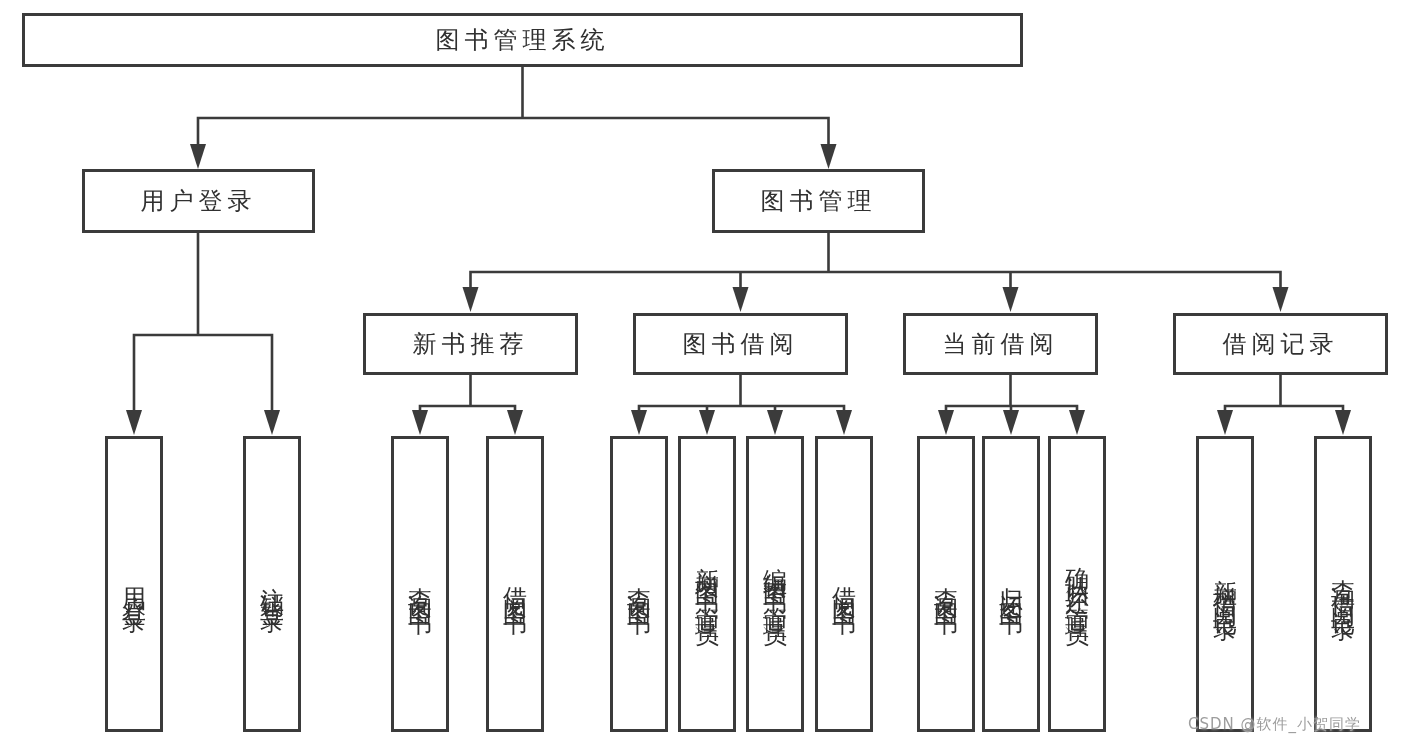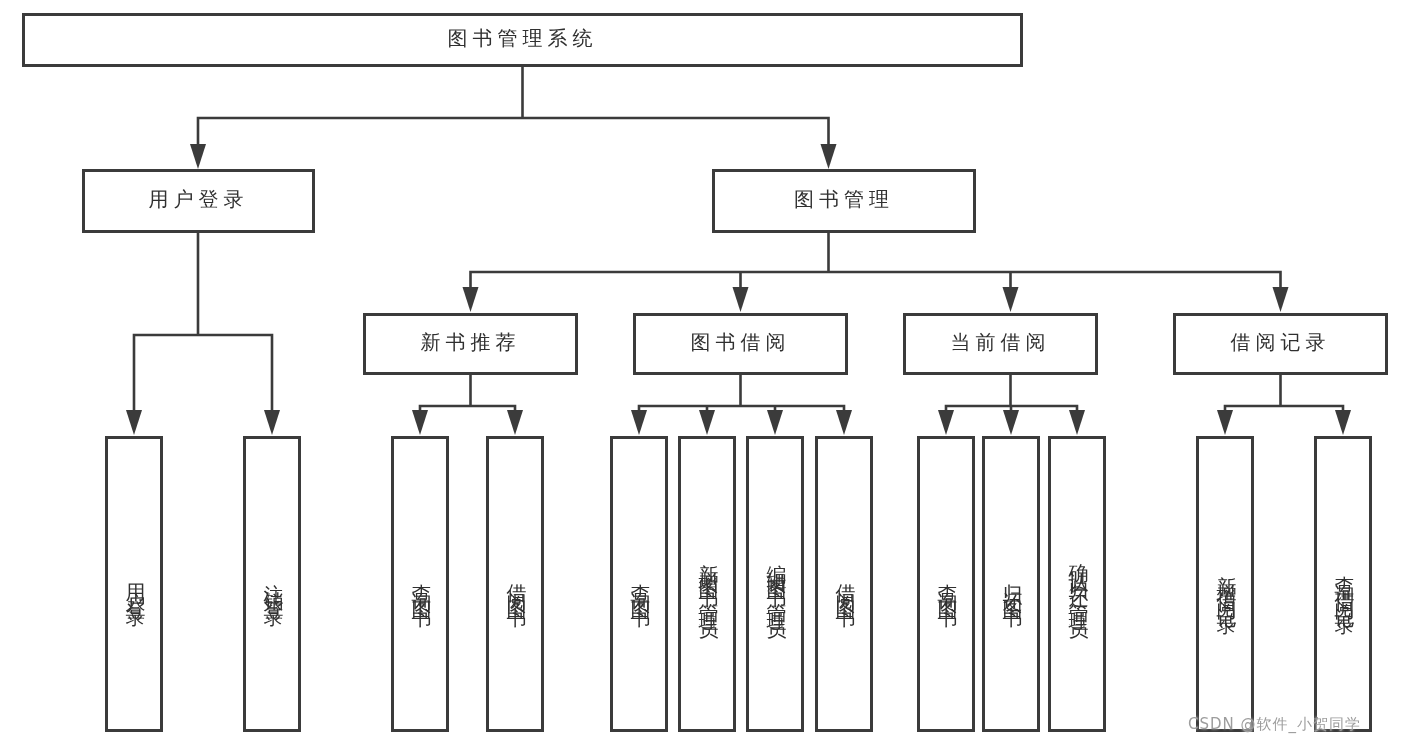--- a/index.html
+++ b/index.html
@@ -20,25 +20,24 @@
   }
   .wires{position:absolute;left:0;top:0;}
   .wires path{stroke:var(--line);stroke-width:2.6;fill:none;stroke-linecap:square;}
   .wires polygon{fill:var(--line);stroke:none;}
   .box{
     position:absolute;
     box-sizing:border-box;
     background:var(--box-bg);
     border:3px solid var(--line);
     display:flex;align-items:center;justify-content:center;
-    font-size:20px;
+    font-size:24px;
     letter-spacing:5px;
     line-height:1;
     white-space:nowrap;
-    font-family:Liberation Mono, monospace;
   }
   .box.leaf{
     writing-mode:vertical-rl;
     text-orientation:mixed;
     letter-spacing:8px;
     white-space:normal;
   }
   .watermark{
     position:absolute;
     left:1188px;top:715px;
@@ -83,21 +82,21 @@
       <polygon points="938,410 954,410 946,435"></polygon>
       <polygon points="1003,410 1019,410 1011,435"></polygon>
       <polygon points="1069,410 1085,410 1077,435"></polygon>
       <polygon points="1217,410 1233,410 1225,435"></polygon>
       <polygon points="1335,410 1351,410 1343,435"></polygon>
     </svg>
 
   <div class="box" style="left:22px;top:13px;width:1001px;height:54px">图书管理系统</div>
 
   <div class="box" style="left:82px;top:169px;width:233px;height:64px">用户登录</div>
-  <div class="box" style="left:712px;top:169px;width:264px;height:64px">图书管理</div>
+  <div class="box" style="left:712px;top:169px;width:213px;height:64px">图书管理</div>
 
   <div class="box" style="left:363px;top:313px;width:215px;height:62px">新书推荐</div>
   <div class="box" style="left:633px;top:313px;width:215px;height:62px">图书借阅</div>
   <div class="box" style="left:903px;top:313px;width:195px;height:62px">当前借阅</div>
   <div class="box" style="left:1173px;top:313px;width:215px;height:62px">借阅记录</div>
 
   <div class="box leaf" style="left:105px;top:436px;width:58px;height:296px">用户登录</div>
   <div class="box leaf" style="left:243px;top:436px;width:58px;height:296px">注销登录</div>
 
   <div class="box leaf" style="left:391px;top:436px;width:58px;height:296px">查询图书</div>

